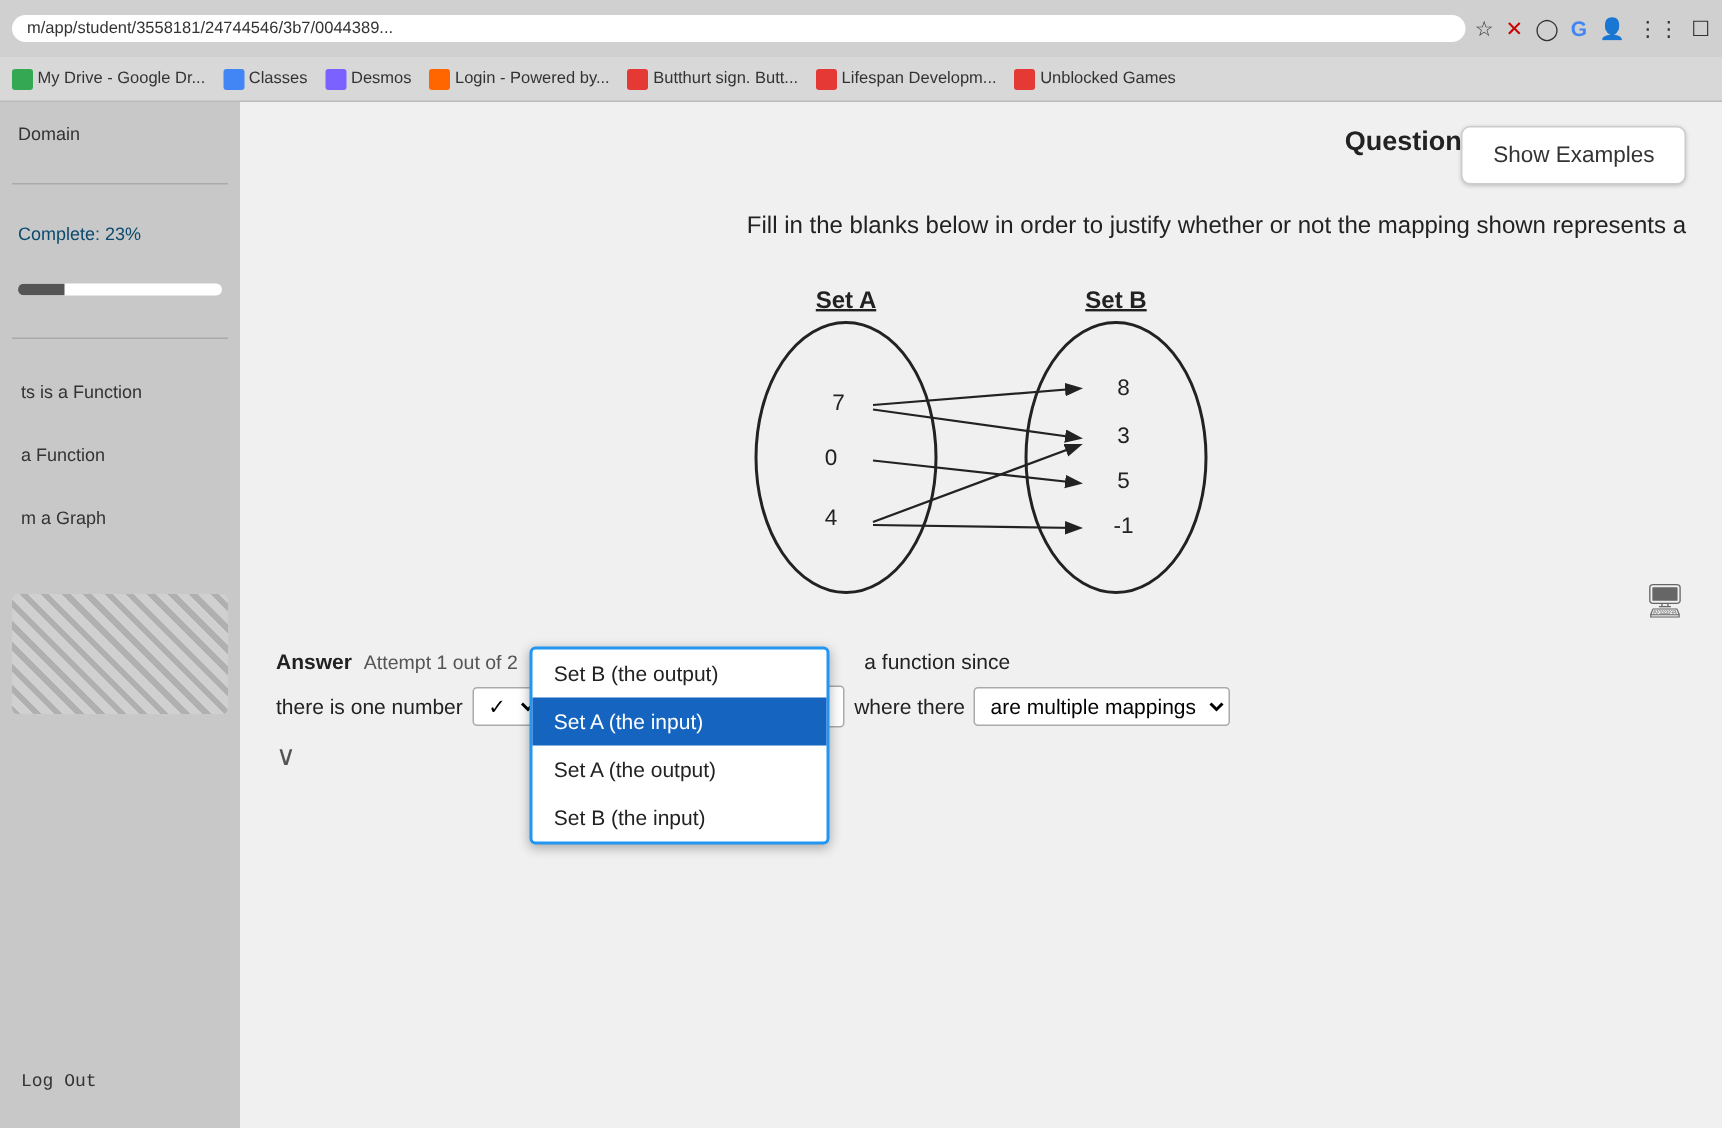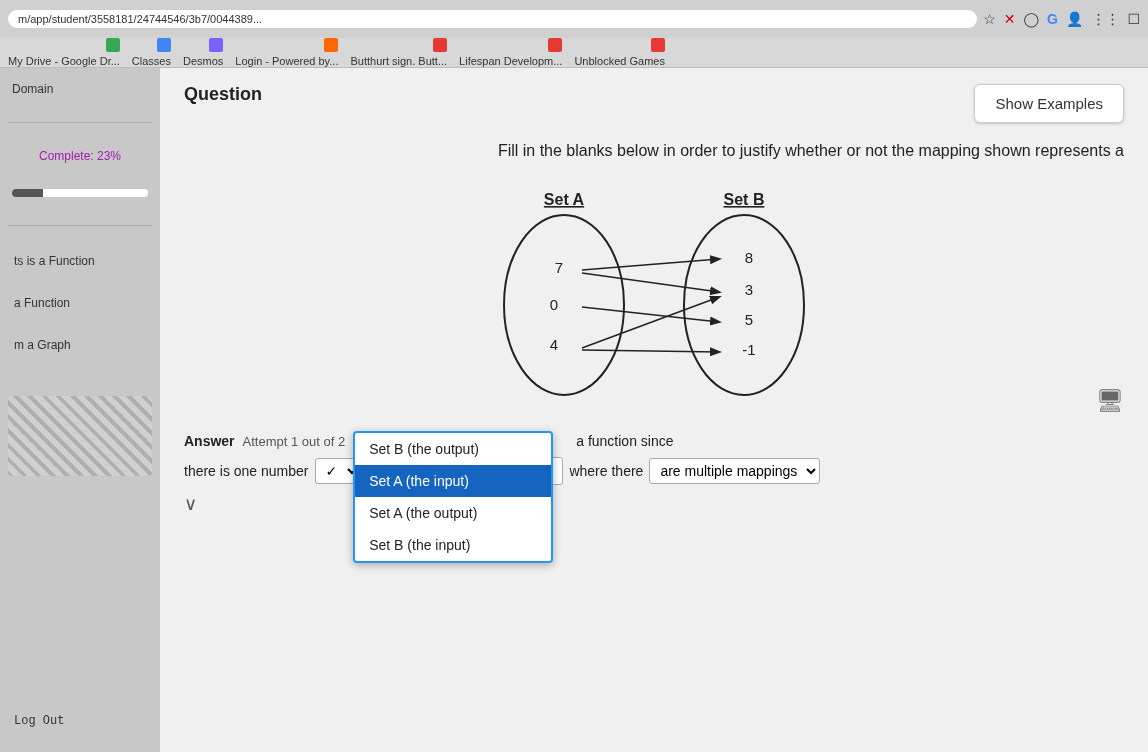--- a/index.html
+++ b/index.html
@@ -44,25 +44,24 @@
       display: flex;
       align-items: center;
       padding: 0 8px;
       gap: 12px;
       font-size: 11px;
       color: #333;
       border-bottom: 1px solid #bbb;
     }
     .bookmark-item {
       display: flex;
-      align-items: flex-end;
+      align-items: flex-start;
       gap: 3px;
       cursor: pointer;
       white-space: nowrap;
-      flex-direction: column;
     }
     .bookmark-icon {
       width: 14px;
       height: 14px;
       border-radius: 2px;
       background: #888;
       display: inline-block;
     }
 
     
@@ -92,23 +91,22 @@
       padding: 4px 6px;
       cursor: pointer;
     }
     .sidebar-divider {
       height: 1px;
       background: #aaa;
       margin: 4px 0;
     }
     .sidebar-complete {
       font-size: 12px;
-      color: #a21caf;
+      color: #0c4a6e;
       padding: 2px 4px;
-      text-align: center;
     }
     .progress-bar-container {
       background: white;
       height: 8px;
       border-radius: 4px;
       margin: 4px 4px;
       overflow: hidden;
     }
     .progress-bar-fill {
       background: #555;
@@ -133,23 +131,23 @@
       flex: 1;
       background: #f0f0f0;
       padding: 0;
       position: relative;
       overflow: hidden;
     }
 
     
     .content-header {
       display: flex;
-      justify-content: space-between;
+      justify-content: flex-end;
       align-items: flex-start;
-      padding: 16px 24px 0 24px;
+      padding: 16px 24px 0 36px;
     }
     .question-label {
       font-size: 18px;
       font-weight: bold;
       color: #222;
     }
     .show-examples-btn {
       background: white;
       border: 1px solid #ccc;
       border-radius: 6px;

